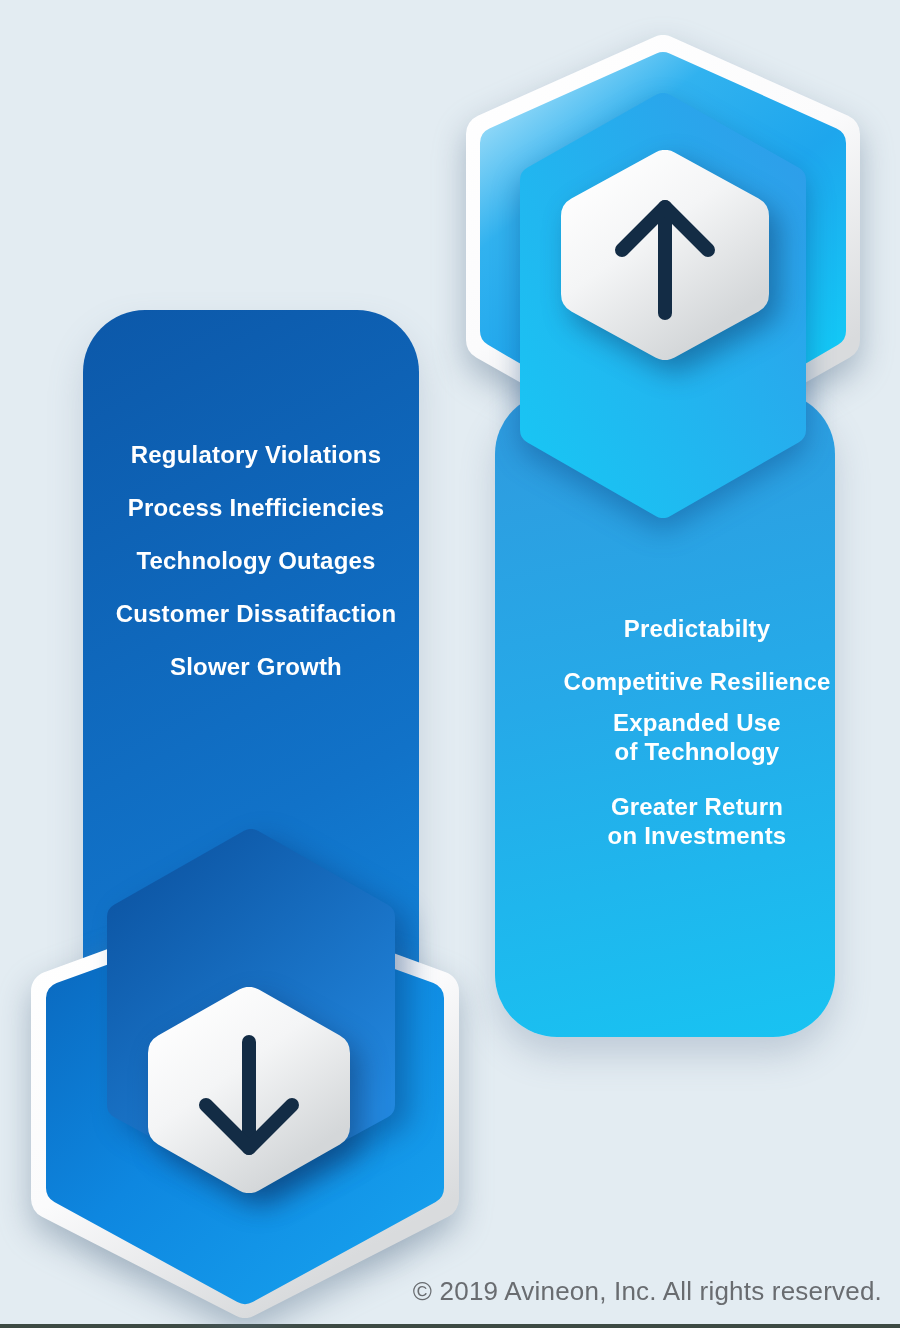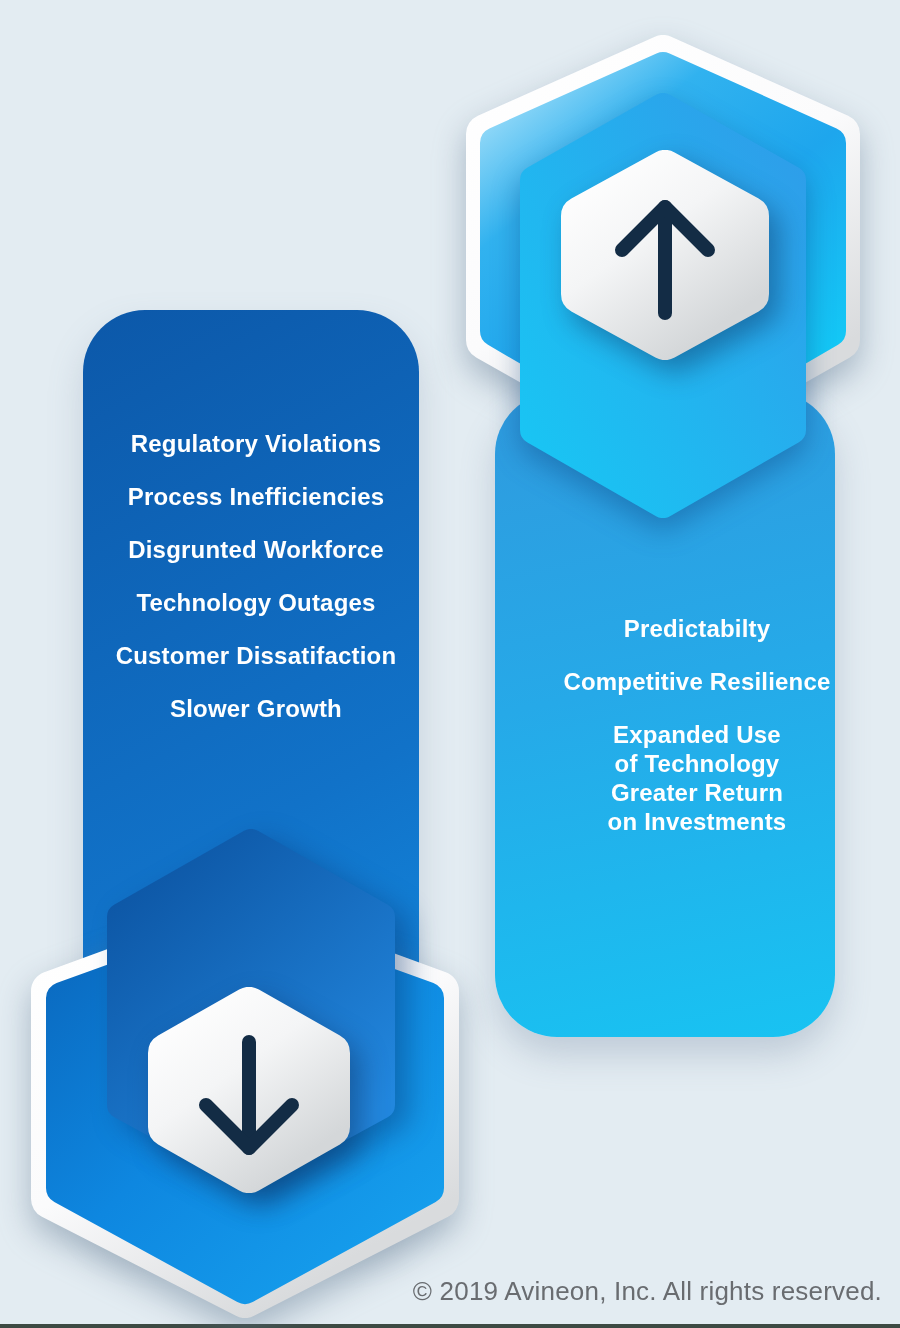--- a/index.html
+++ b/index.html
@@ -23,26 +23,26 @@
   
   .layer{position:absolute;left:0;top:0;width:900px;height:1328px;pointer-events:none;}
   .z1{z-index:1}.z3{z-index:3}.z4{z-index:4}
   .shadow-soft{filter:drop-shadow(0 14px 16px rgba(90,115,140,.45));}
   .shadow-mid-top{filter:drop-shadow(0 12px 14px rgba(8,60,120,.38));}
   .shadow-mid-bot{filter:drop-shadow(14px 10px 14px rgba(8,50,110,.4));}
   .shadow-inner{filter:drop-shadow(10px 12px 14px rgba(10,45,90,.45));}
   
   .textblock{position:absolute;color:#ffffff;font-weight:600;
     font-size:24px;text-align:center;letter-spacing:.2px;z-index:5;}
-  .tb-left{left:83px;top:417px;width:346px;}
+  .tb-left{left:83px;top:428px;width:346px;}
   .tb-right{left:495px;top:602px;width:404px;}
   .row{line-height:53px;height:53px;white-space:nowrap;}
   .row-multi{line-height:29px;white-space:pre-line;}
-  .mt12{margin-top:12px;}
-  .mt26{text-align:center;}
+  .mt12{}
+  .mt26{margin-top:26px;text-align:center;}
   
   .copyright{position:absolute;right:18px;top:1276px;z-index:5;
     font-size:26px;color:#696c70;letter-spacing:.2px;white-space:nowrap;}
   .bottom-bar{position:absolute;left:0;bottom:0;width:100%;height:4px;
     background:#3d4a43;z-index:0;}
 </style>
 </head>
 <body>
 
 <div class="stage">
@@ -116,21 +116,20 @@
     <polygon class="shadow-inner" points="249,1007 330,1053 330,1127 249,1173 168,1127 168,1053" fill="url(#gwhiteInnerB)" stroke="url(#gwhiteInnerB)" stroke-width="40" stroke-linejoin="round"></polygon>
     <g stroke="#132c45" stroke-width="14" stroke-linecap="round" stroke-linejoin="round" fill="none">
       <path d="M249 1042 L249 1148"></path>
       <path d="M206 1105 L249 1148 L292 1105"></path>
     </g>
   </svg>
 
   <div class="textblock tb-left">
     <div class="row">Regulatory Violations</div>
     <div class="row">Process Inefficiencies</div>
-    <div class="row">Disgrunted Workforce</div>
     <div class="row">Technology Outages</div>
     <div class="row">Customer Dissatifaction</div>
     <div class="row">Slower Growth</div>
   </div>
 
   <div class="textblock tb-right">
     <div class="row">Predictabilty</div>
     <div class="row">Competitive Resilience</div>
     <div class="row-multi mt12">Expanded Use
 of Technology</div>

